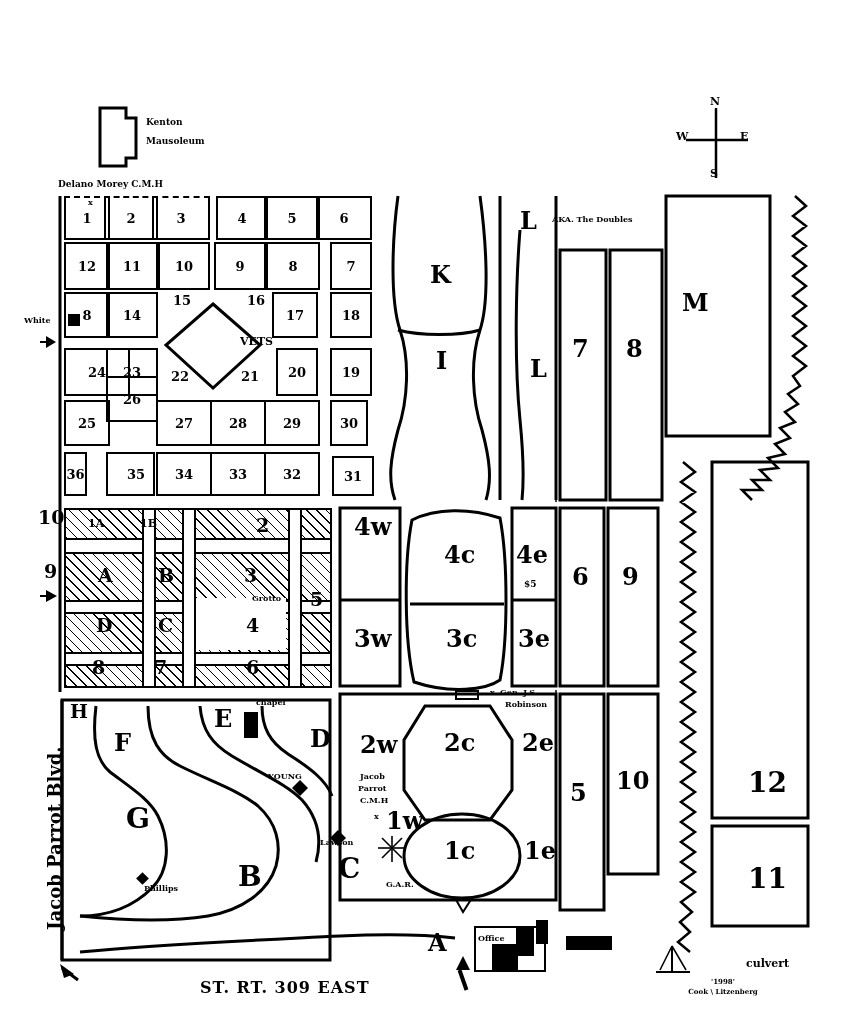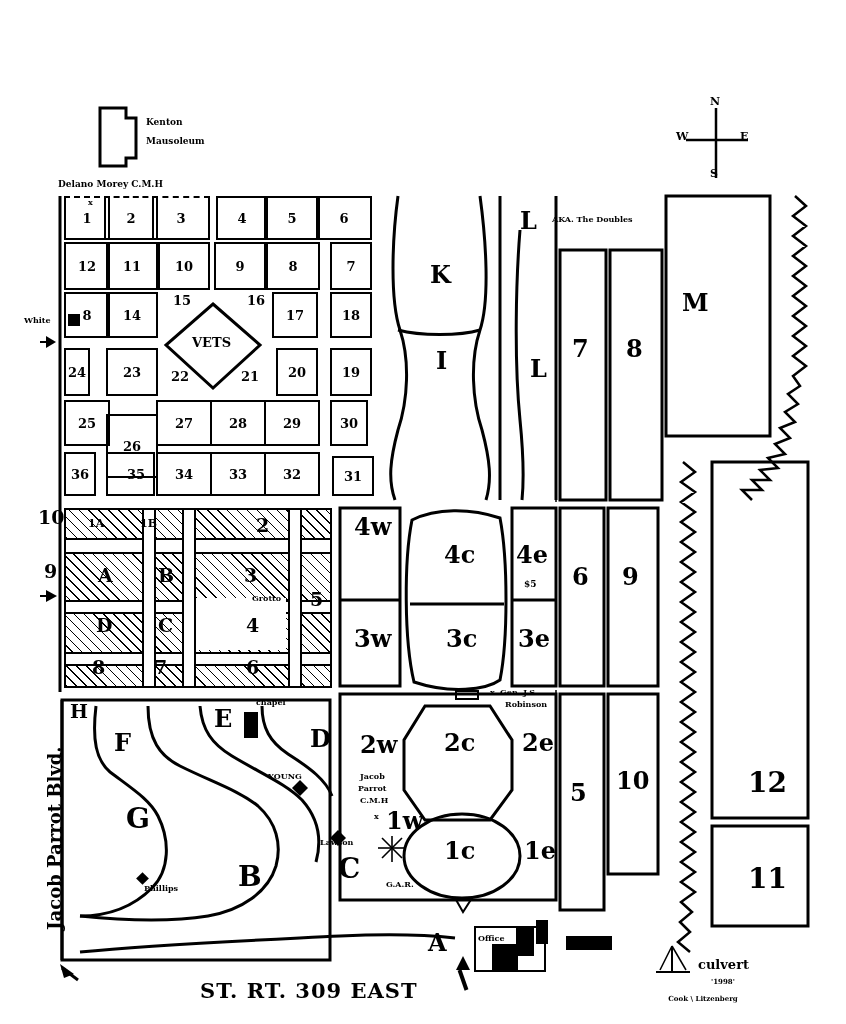--- a/index.html
+++ b/index.html
@@ -44,21 +44,21 @@
   .lbl {
     position: absolute;
     font-family: "DejaVu Serif", serif;
     font-weight: bold;
     line-height: 1.05;
     white-space: nowrap;
   }
   .lbl.tiny { font-size: 8px; }
   .lbl.small { font-size: 9px; }
   .lbl.med { font-size: 11px; }
-  .lbl.big { font-size: 13px; }
+  .lbl.big { font-size: 11px; margin-left: 48px; }
   .lbl.xbig { font-size: 19px; }
   .lbl.xxbig { font-size: 24px; }
   .lbl.huge { font-size: 28px; }
 
   
   .box {
     position: absolute;
     border: 2px solid #000;
     box-sizing: border-box;
     display: flex;
@@ -101,21 +101,21 @@
     border: 2px solid #000;
     box-sizing: border-box;
   }
 
   .solidblock { position: absolute; background: #000; }
 
   .street-label {
     position: absolute;
     font-family: "DejaVu Serif", serif;
     font-weight: bold;
-    font-size: 21px;
+    font-size: 16px;
     letter-spacing: 1px;
   }
   .vertical-street {
     position: absolute;
     font-family: "DejaVu Serif", serif;
     font-weight: bold;
     font-size: 18px;
     transform: rotate(-90deg);
     transform-origin: left top;
     white-space: nowrap;
@@ -269,35 +269,35 @@
   <div class="box" style="left:64px; top:292px; width:46px; height:46px;">8</div>
   <div class="box" style="left:106px; top:292px; width:52px; height:46px;">14</div>
   <div class="box noborder" style="left:158px; top:286px; width:40px; height:28px;">15</div>
   <div class="box noborder" style="left:232px; top:286px; width:40px; height:28px;">16</div>
   <div class="box" style="left:272px; top:292px; width:46px; height:46px;">17</div>
   <div class="box" style="left:330px; top:292px; width:42px; height:46px;">18</div>
   <div class="solidblock" style="left:68px; top:314px; width:12px; height:12px;"></div>
 
   <div class="lbl big" style="left:192px; top:336px;">VETS</div>
 
-  <div class="box" style="left:64px; top:348px; width:26px; height:48px;">24</div>
+  <div class="box" style="left:64px; top:348px; width:66px; height:48px;">24</div>
   <div class="box" style="left:106px; top:348px; width:52px; height:48px;">23</div>
   <div class="box noborder" style="left:156px; top:362px; width:40px; height:28px;">22</div>
   <div class="box noborder" style="left:226px; top:362px; width:40px; height:28px;">21</div>
   <div class="box" style="left:276px; top:348px; width:42px; height:48px;">20</div>
   <div class="box" style="left:330px; top:348px; width:42px; height:48px;">19</div>
 
   <div class="box" style="left:64px; top:400px; width:46px; height:46px;">25</div>
-  <div class="box" style="left:106px; top:414px; width:52px; height:64px;text-align:right;">26</div>
+  <div class="box" style="left:106px; top:376px; width:52px; height:46px;text-align:right;">26</div>
   <div class="box" style="left:156px; top:400px; width:56px; height:46px;">27</div>
   <div class="box" style="left:210px; top:400px; width:56px; height:46px;">28</div>
   <div class="box" style="left:264px; top:400px; width:56px; height:46px;">29</div>
   <div class="box" style="left:330px; top:400px; width:38px; height:46px;">30</div>
 
-  <div class="box" style="left:64px; top:452px; width:32px; height:44px;">36</div>
+  <div class="box" style="left:64px; top:452px; width:23px; height:44px;">36</div>
   <div class="box" style="left:106px; top:452px; width:49px; height:44px;padding-left:11px;">35</div>
   <div class="box" style="left:156px; top:452px; width:56px; height:44px;">34</div>
   <div class="box" style="left:210px; top:452px; width:56px; height:44px;">33</div>
   <div class="box" style="left:264px; top:452px; width:56px; height:44px;">32</div>
   <div class="box" style="left:332px; top:456px; width:42px; height:40px;">31</div>
 
   <div class="lbl xxbig" style="left:430px; top:262px;">K</div>
   <div class="lbl xxbig" style="left:436px; top:348px;">I</div>
   <div class="lbl xxbig" style="left:520px; top:208px;">L</div>
   <div class="lbl xxbig" style="left:530px; top:356px;">L</div>
@@ -388,18 +388,18 @@
   <div class="lbl tiny" style="left:478px; top:934px;">Office</div>
   <div class="box" style="left:474px; top:926px; width:72px; height:46px; border-width:2px;"></div>
   <div class="solidblock" style="left:516px; top:928px; width:18px; height:28px;"></div>
   <div class="solidblock" style="left:492px; top:944px; width:26px; height:26px;"></div>
   <div class="solidblock" style="left:536px; top:920px; width:12px; height:24px;"></div>
   <div class="solidblock" style="left:566px; top:936px; width:46px; height:14px;"></div>
 
   <div class="lbl big" style="left:698px; top:958px;">culvert</div>
 
   <div class="credit" style="left:668px; top:978px; width:110px;">'1998'</div>
-  <div class="credit" style="left:648px; top:988px; width:110px;margin-top:7px;">Cook \ Litzenberg</div>
+  <div class="credit" style="left:668px; top:988px; width:110px;">Cook \ Litzenberg</div>
 
   <div class="street-label" style="left:200px; top:978px;">ST. RT. 309 EAST</div>
   <div class="vertical-street" style="left:44px; top:930px;">Jacob Parrot Blvd.</div>
 
 </div>
 
 </body></html>

